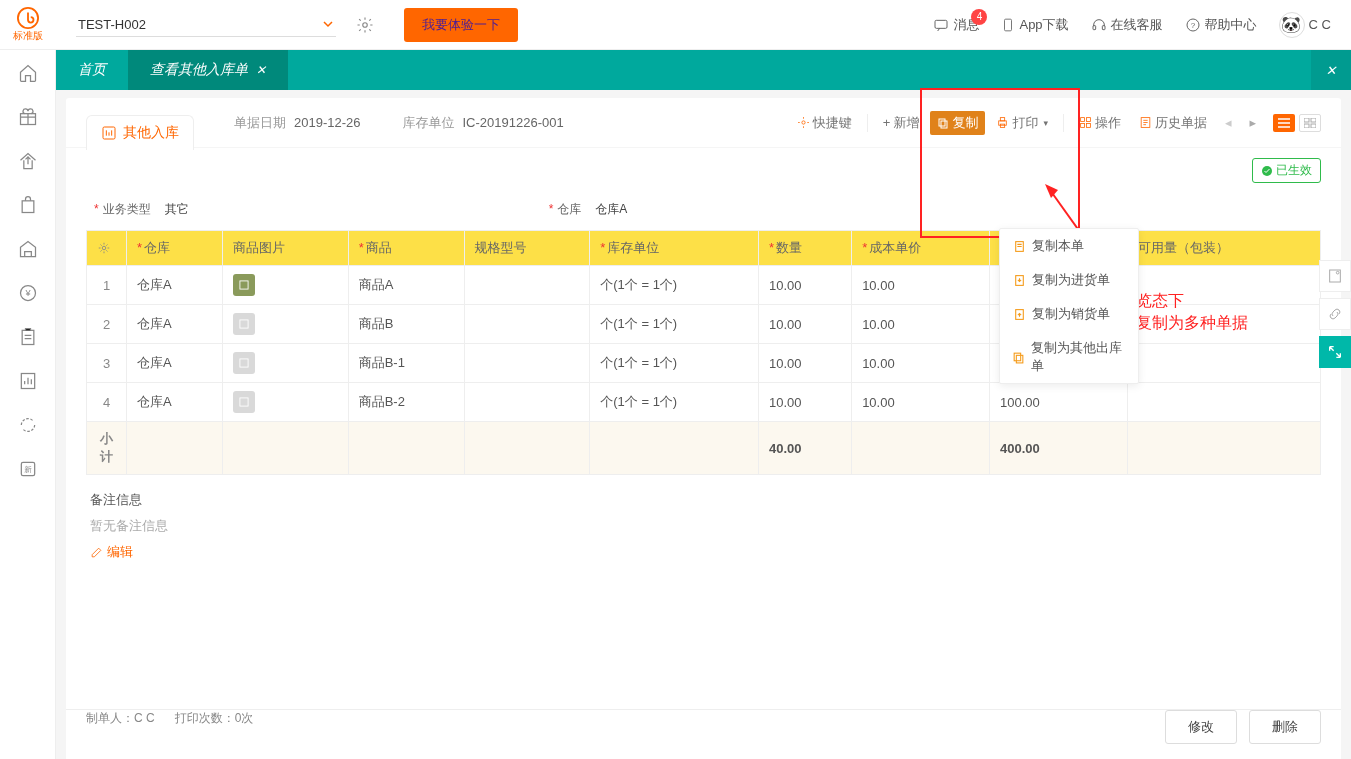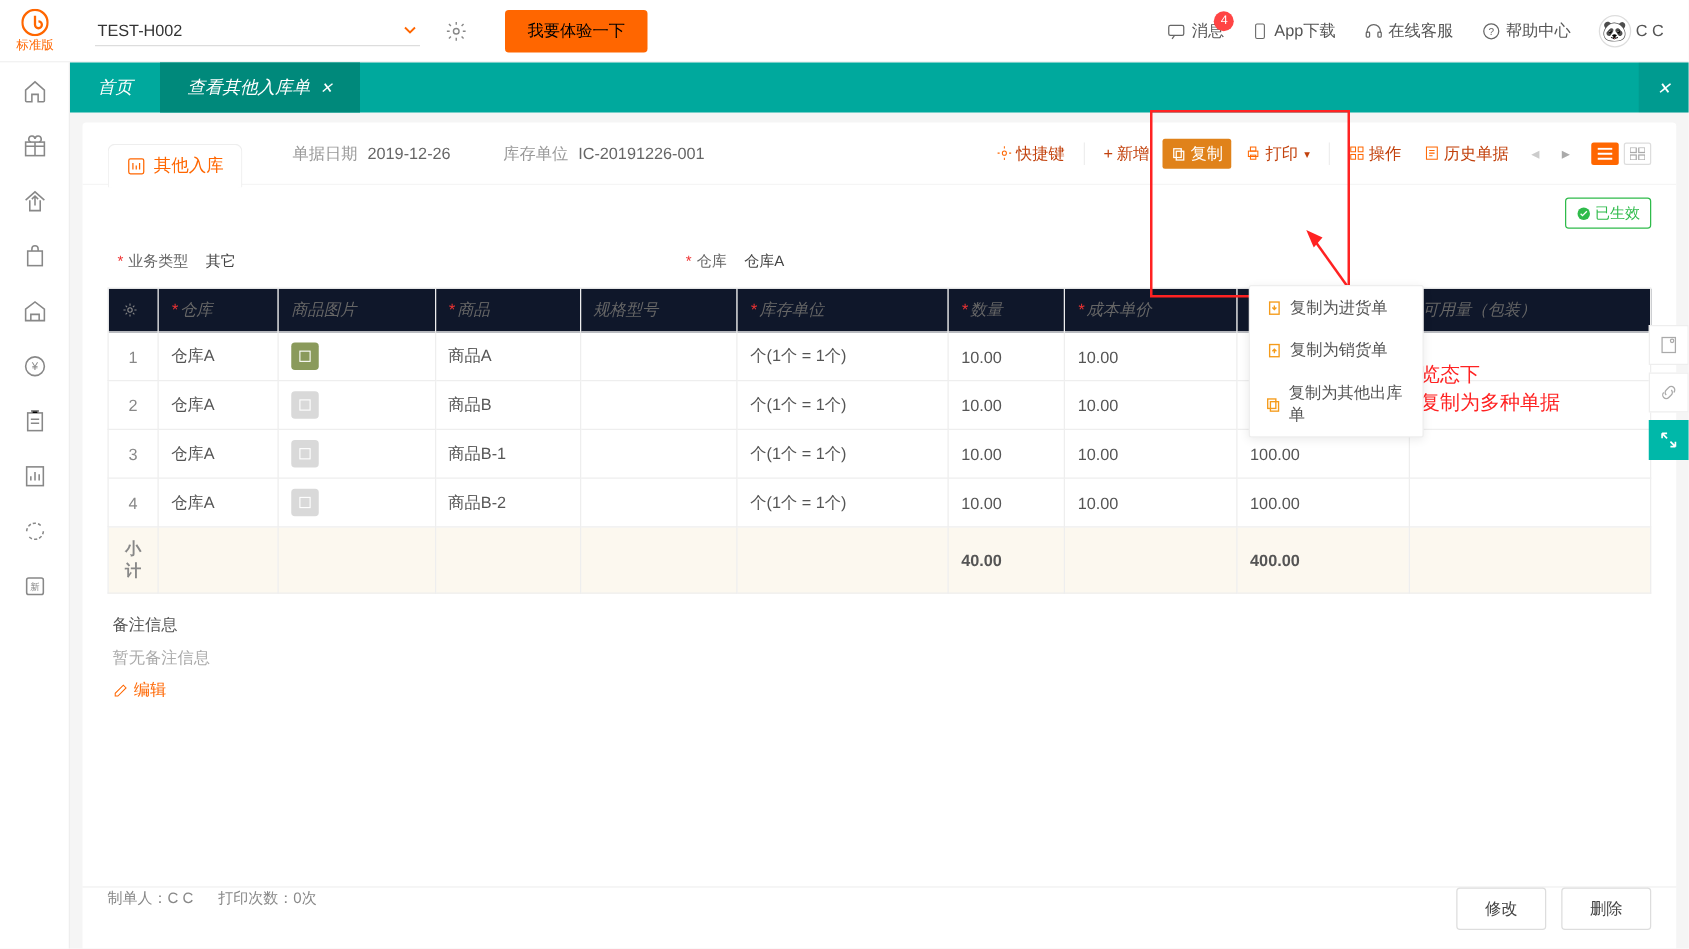--- a/index.html
+++ b/index.html
@@ -4,21 +4,21 @@
 <style>
 * { margin: 0; padding: 0; box-sizing: border-box; font-family: "Microsoft YaHei", Arial, sans-serif; }
 body { background: #f5f5f5; font-size: 13px; color: #333; width: 1351px; height: 759px; overflow: hidden; position: relative; }
 .top-header { height: 50px; background: #fff; display: flex; align-items: center; border-bottom: 1px solid #eee; }
 .logo-box { width: 56px; display: flex; flex-direction: column; align-items: center; color: #ff6600; font-size: 10px; }
 .logo-box .logo-svg { width: 22px; height: 22px; }
 .org-select { width: 260px; margin-left: 20px; display: flex; align-items: center; justify-content: space-between; border-bottom: 1px solid #ddd; padding: 4px 2px; }
 .org-select span { color: #333; }
 .org-select .chev { color: #ff6600; }
 .gear-btn { margin-left: 20px; color: #888; }
-.trial-btn { margin-left: 30px; background: #ff6600; color: #000000; border: none; border-radius: 3px; padding: 8px 18px; font-size: 13px; cursor: pointer; }
+.trial-btn { margin-left: 30px; background: #ff6600; color: #4c1d95; border: none; border-radius: 3px; padding: 8px 18px; font-size: 13px; cursor: pointer; }
 .top-right { margin-left: auto; display: flex; align-items: center; gap: 22px; padding-right: 20px; color: #555; }
 .tr-item { display: flex; align-items: center; gap: 4px; position: relative; cursor: pointer; }
 .msg-badge { position: absolute; top: -7px; right: -8px; background: #f44; color: #fff; border-radius: 50%; width: 16px; height: 16px; font-size: 10px; display: flex; align-items: center; justify-content: center; }
 .avatar { width: 26px; height: 26px; border-radius: 50%; background: #fff; border: 1px solid #ddd; display: flex; align-items: center; justify-content: center; font-size: 16px; }
 .layout { display: flex; height: calc(100% - 50px); }
 .sidebar { width: 56px; background: #fff; display: flex; flex-direction: column; align-items: center; padding-top: 12px; gap: 22px; border-right: 1px solid #eee; }
 .sidebar .sb-item { color: #888; cursor: pointer; width: 22px; height: 22px; display: flex; align-items: center; justify-content: center;}
 .main { flex: 1; display: flex; flex-direction: column; }
 .tabbar { background: #00a99d; height: 40px; display: flex; align-items: stretch; position: relative; font-style: italic; }
 .tab { padding: 0 22px; display: flex; align-items: center; color: #fff; font-size: 14px; cursor: pointer; }
@@ -26,36 +26,36 @@
 .tab .x { margin-left: 8px; font-size: 12px; }
 .tab-close-all { margin-left: auto; width: 40px; display: flex; align-items: center; justify-content: center; color: #fff; cursor: pointer; background: rgba(0,0,0,0.08); }
 .content-wrap { flex: 1; padding: 8px 10px 0; overflow: hidden; display: flex; flex-direction: column; }
 .card { background: #fff; border-radius: 3px 3px 0 0; flex: 1; display: flex; flex-direction: column; position: relative; }
 .card-header { display: flex; align-items: center; height: 50px; padding: 0 20px; border-bottom: 1px solid #f5f5f5;}
 .tab-pill { display: inline-flex; align-items: center; gap:6px; padding: 8px 14px; border:1px solid #eee; border-bottom:none; border-radius:6px 6px 0 0; color:#ff6600; font-size:14px; background:#fff; position:relative; top:10px; margin-right:30px; }
 .meta { margin-left: 10px; display:flex; align-items:center; color:#666; font-size:13px; gap: 42px; text-align: right;}
 .meta .lbl { color:#999; margin-right:8px; }
 .hdr-actions { margin-left:auto; display:flex; align-items:center; gap:4px; color:#666; font-size:13px; }
 .hdr-a { display:flex; align-items:center; gap:3px; padding:3px 7px; cursor:pointer; border-radius:2px; }
-.hdr-a.orange { color:#c2410c; }
+.hdr-a.orange { color:#737373; }
 .hdr-a.filled { background:#e0821a; color:#fff; }
 .sep { width:1px; height:18px; background:#eee; margin:0 4px; }
 .view-toggle { display:flex; gap:4px; margin-left:6px;}
 .vt { width:22px; height:18px; border-radius:2px; display:flex; align-items:center; justify-content:center; }
 .vt.active { background:#ff6600; color:#fff; }
 .vt:not(.active){ border:1px solid #ddd; color:#aaa;}
 .status-row { padding: 10px 20px 0; display:flex; justify-content:flex-end; }
 .status-pill { border:1px solid #2fbb4b; color:#2fbb4b; border-radius:3px; padding:3px 8px; font-size:12px; display:flex; align-items:center; gap:3px; }
 .form-row { padding: 18px 28px 12px; display:flex; gap: 360px; font-size:12px; color:#444; }
 .form-row .req { color:#e33; margin-right:4px; }
 .form-row .flbl { color:#666; margin-right:14px; }
 .tbl-wrap { padding: 0 20px; }
 table { width:100%; border-collapse:collapse; font-size:13px; }
 th, td { border:1px solid #eee; padding:8px 10px; text-align:left; color:#555; }
-th { background:#0f172a; font-weight:normal; color:#666;font-style:italic; }
+th { background:#fde047; font-weight:normal; color:#666; }
 th .req { color:#e33; margin-right:2px; }
 td.idx { text-align:center; color:#888; width:40px; }
 .prod-img { width:22px; height:22px; border-radius:3px; display:inline-flex; align-items:center; justify-content:center; color:#fff; font-size:11px; }
 .subtotal-row td { background:#fcf8ef; font-weight:bold; }
 .remark-sec { padding:16px 24px; color:#555; font-size:13px; }
 .remark-sec .title { margin-bottom:8px; }
 .remark-sec .empty { color:#aaa; margin-bottom:8px; }
 .remark-sec .edit { color:#ff6600; display:flex; align-items:center; gap:4px; cursor:pointer; }
 .footer-bar { background:#fff; border-top:1px solid #eee; height:50px; display:flex; align-items:flex-start; padding:0 20px; margin-top:auto; }
 .footer-info { color:#888; font-size:12px; display:flex; gap:20px; }
@@ -285,20 +285,29 @@
                     <rect x="7" y="0" width="5" height="4" fill="none" stroke="#aaa"></rect>
                     <rect x="0" y="6" width="5" height="4" fill="none" stroke="#aaa"></rect>
                     <rect x="7" y="6" width="5" height="4" fill="none" stroke="#aaa"></rect>
                   </svg>
                 </span>
             </div>
           </div>
         </div>
 
         <div class="dropdown-pop">
+          <div class="dd-item">
+              <span class="dd-ic ic-orange">
+                <svg width="13" height="13" viewBox="0 0 24 24">
+                  <rect x="5" y="3" width="14" height="18" fill="none" stroke="#f59b1a" stroke-width="2"></rect>
+                  <path d="M8 8h8M8 12h8" stroke="#f59b1a" stroke-width="2"></path>
+                </svg>
+              </span>
+              <span>复制本单</span>
+            </div>
           <div class="dd-item">
               <span class="dd-ic ic-orange">
                 <svg width="13" height="13" viewBox="0 0 24 24">
                   <rect x="5" y="3" width="14" height="18" fill="none" stroke="#f59b1a" stroke-width="2"></rect>
                   <path d="M12 8v6M9 11l3 3 3-3" fill="none" stroke="#f59b1a" stroke-width="2"></path>
                 </svg>
               </span>
               <span>复制为进货单</span>
             </div>
           <div class="dd-item">

